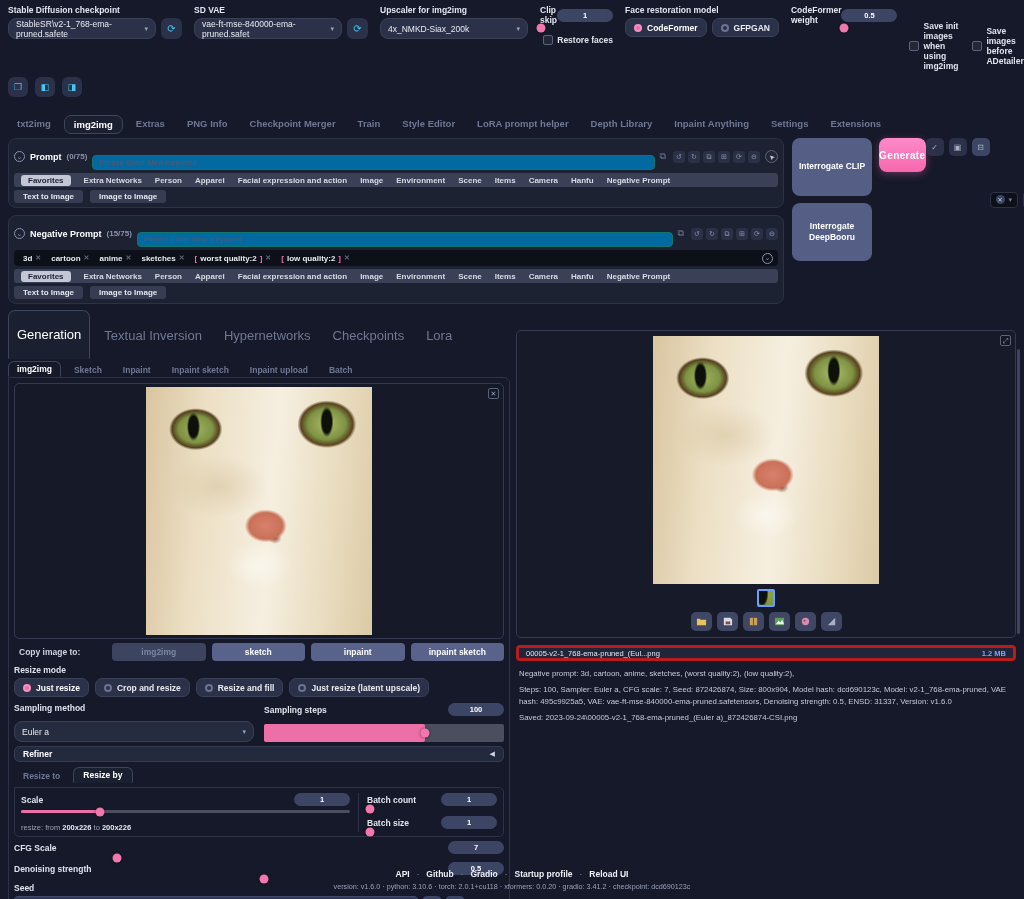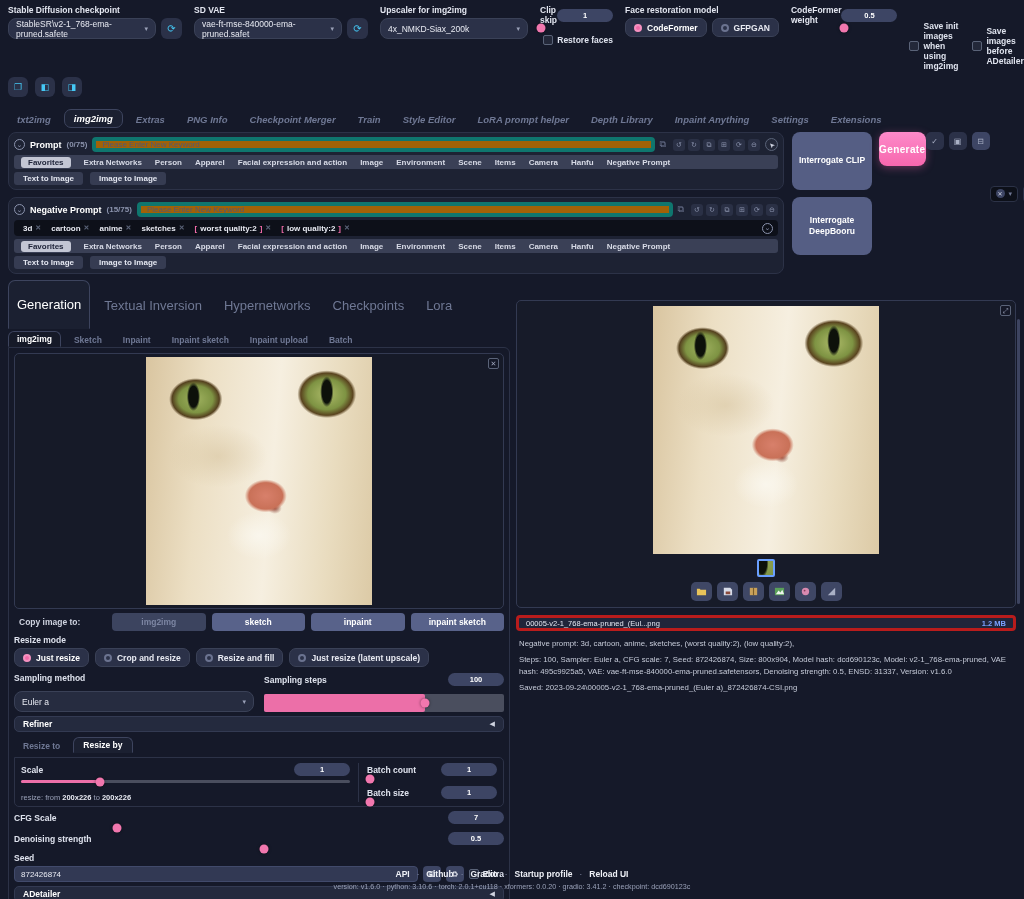--- a/index.html
+++ b/index.html
@@ -21,32 +21,32 @@
   .slider .knob{position:absolute;top:50%;left:var(--p,0%);width:9px;height:9px;border-radius:50%;background:#f177ae;transform:translate(-50%,-50%);box-shadow:0 0 3px rgba(0,0,0,.5);}
   .cb{display:inline-flex;width:10px;height:10px;border:1px solid #5a6378;border-radius:2px;background:#232839;align-items:center;justify-content:center;font-size:7px;color:#fff;flex:none;cursor:pointer;}
   .cblabel{font-size:8.5px;font-weight:700;color:#dfe3ee;}
   .radio{display:flex;align-items:center;gap:5px;background:#2b3148;border:1px solid #3a4157;border-radius:7px;height:19px;padding:0 8px;font-size:8.5px;font-weight:700;cursor:pointer;}
   .dot{width:8px;height:8px;border-radius:50%;border:2px solid #6b7390;background:transparent;flex:none;}
   .radio.sel .dot{background:#f06ba8;border-color:#f591c0;}
   .radio.sel{color:#fff;}
   .quickbtns{display:flex;gap:7px;margin:6px 0 3px 8px;}
   .sqbtn{width:20px;height:20px;border:none;border-radius:6px;background:#2b3148;color:#45c8f5;font-size:9px;cursor:pointer;display:flex;align-items:center;justify-content:center;}
   
-  .main-tabs{display:flex;gap:4px;margin:9px 0 0 8px;align-items:flex-end;font-style:italic;}
+  .main-tabs{display:flex;gap:4px;margin:15px 0 0 8px;}
   .main-tabs .tab{font-size:9.5px;font-weight:700;color:#6f7894;padding:3px 9px;cursor:pointer;white-space:nowrap;}
   .main-tabs .tab.active{color:#fff;border:1px solid #3d445e;border-radius:7px;background:#1b2031;}
   
   .top-section{display:flex;gap:8px;margin:4px 8px 0 8px;}
   .prompts-col{flex:1;display:flex;flex-direction:column;gap:7px;min-width:0;}
   .pbox{background:#1d2233;border:1px solid #2c3247;border-radius:8px;padding:4px 5px 4px 5px;display:flex;flex-direction:column;gap:3px;}
   .prow{display:flex;align-items:center;gap:5px;}
   .circ{width:11px;height:11px;border:1px solid #8b93ad;border-radius:50%;color:#8b93ad;font-size:7px;display:flex;align-items:center;justify-content:center;flex:none;cursor:pointer;}
   .ptitle{font-size:9px;font-weight:700;color:#fff;white-space:nowrap;}
   .pcount{font-size:8px;font-weight:700;color:#8b93ad;white-space:nowrap;}
-  .pinput{flex:1;height:15px;background:#a16207;border:4px solid #0f766e;border-radius:4px;color:#cfd3e0;font-size:8px;padding:0 6px;outline:none;min-width:0;}
+  .pinput{flex:1;height:15px;background:#0369a1;border:1px solid #0f766e;border-radius:4px;color:#cfd3e0;font-size:8px;padding:0 6px;outline:none;min-width:0;margin-top:12px;}
   .pinput::placeholder{color:#525a72;}
   .toolgrp{display:flex;gap:3px;margin-left:2px;}
   .tico{width:12px;height:12px;border:none;border-radius:3px;background:#2a3045;color:#8b93ad;font-size:7px;display:flex;align-items:center;justify-content:center;cursor:pointer;}
   .cursorbtn{width:13px;height:13px;border:1px solid #5a6378;border-radius:50%;background:#232839;color:#cfd3e0;font-size:7px;display:flex;align-items:center;justify-content:center;cursor:pointer;}
   .cursorbtn span{display:block;transform:rotate(-135deg);}
   .expico{color:#707894;font-size:9px;cursor:pointer;}
   .cat-tabs{display:flex;gap:13px;align-items:center;background:#3a4056;border-radius:3px;height:14px;padding:0 7px;overflow:hidden;}
   .cat-tab{font-size:8px;font-weight:700;color:#d7dae6;white-space:nowrap;cursor:pointer;}
   .cat-tab.active{background:#c3c6d4;color:#20253a;border-radius:3px;padding:1px 7px;}
   .mode-tabs{display:flex;gap:7px;}

